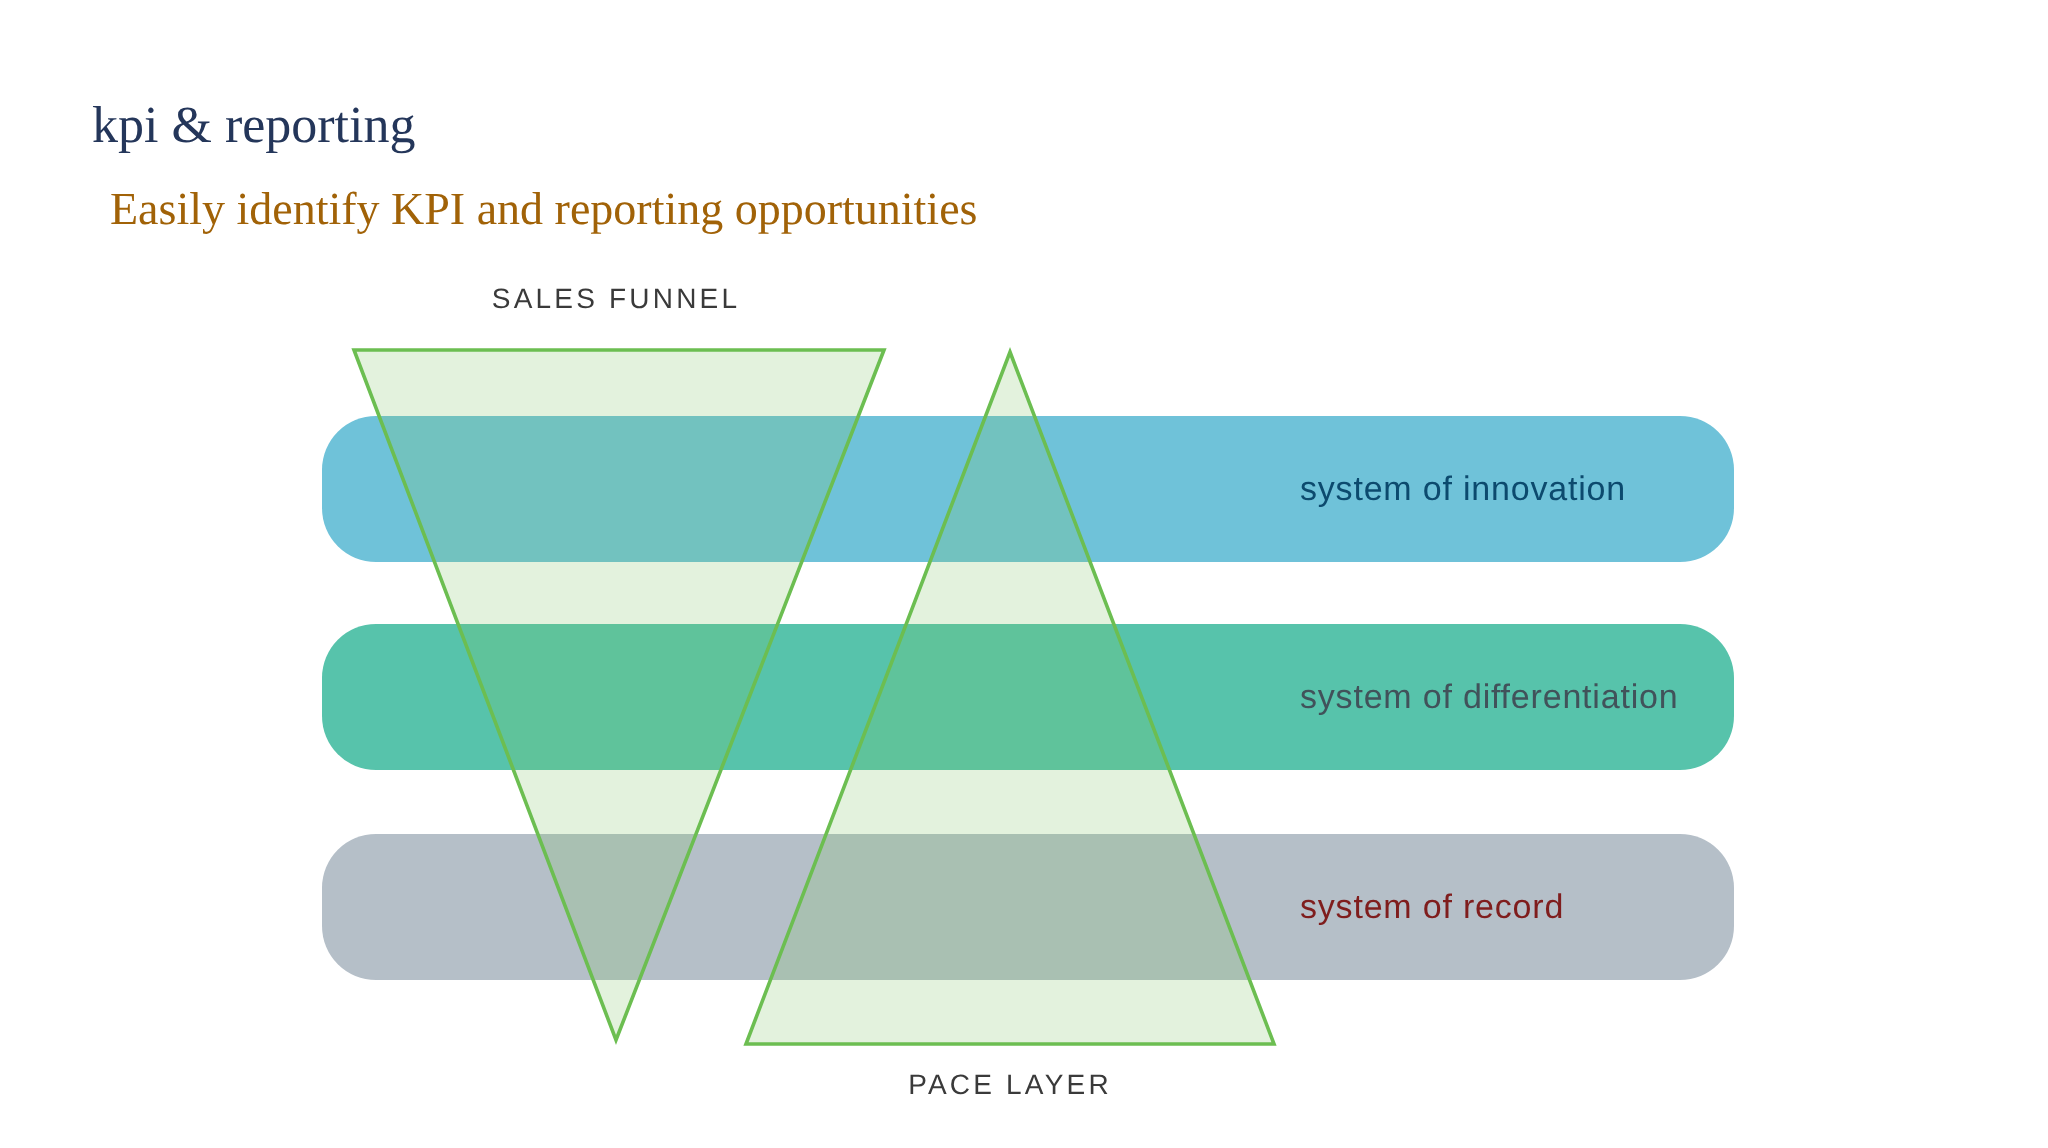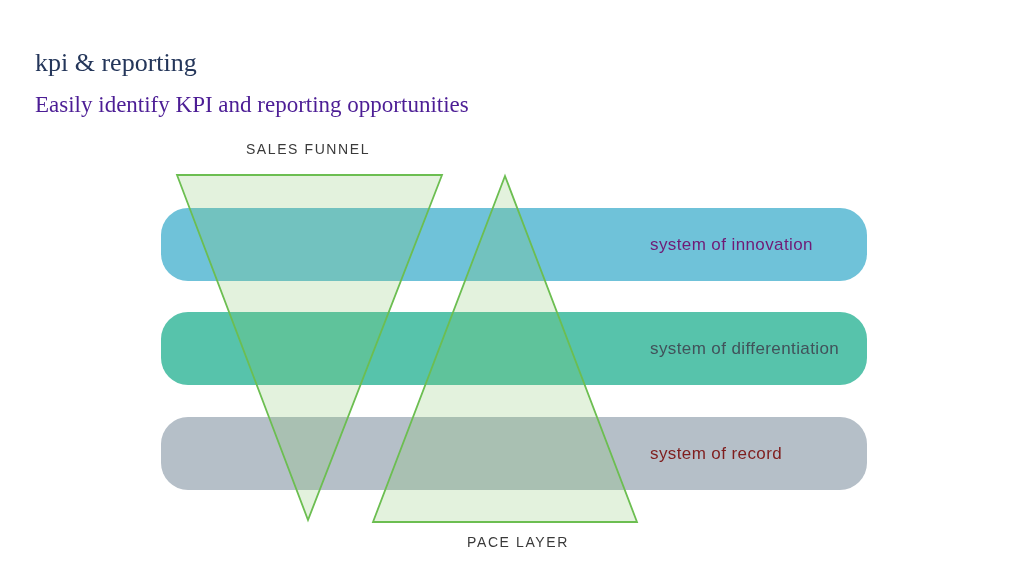--- a/index.html
+++ b/index.html
@@ -38,21 +38,21 @@
   .small-label {
     position: absolute;
     transform: translateX(-50%);
     font-size: 14px;
     font-weight: 400;
     letter-spacing: 1.6px;
     color: #3a3a3a;
     white-space: nowrap;
   }
   .sales-funnel-label { left: 308px; top: 141px; }
-  .pace-layer-label   { left: 518px; top: 534px; }
+  .pace-layer-label   { left: 505px; top: 534px; }
   .bar {
     position: absolute;
     left: 161px;
     width: 706px;
     height: 73px;
     border-radius: 27px;
   }
   .bar-innovation     { top: 208px; }
   .bar-differentiation{ top: 312px; text-align: right; }
   .bar-record         { top: 417px; }
@@ -73,28 +73,28 @@
     width: 1024px;
     height: 574px;
     pointer-events: none;
   }
 </style>
 </head>
 <body>
 
 <div class="slide">
 
-  <div class="title" style="color: rgb(36, 54, 90);">kpi &amp; reporting</div>
+  <div class="title" style="color: rgb(36, 54, 90); margin-left: 11px;">kpi &amp; reporting</div>
 
-  <div class="subtitle" style="color: #4c1d95;">Easily identify KPI and reporting opportunities</div>
+  <div class="subtitle" style="color: #a16207; margin-left: 20px;">Easily identify KPI and reporting opportunities</div>
 
   <div class="small-label sales-funnel-label" style="color: rgb(58, 58, 58);">SALES FUNNEL</div>
 
   <div class="bar bar-innovation" style="background: rgb(111, 194, 217);">
-    <span class="bar-label" style="color: #701a75;">system of innovation</span>
+    <span class="bar-label" style="color: #0c4a6e;">system of innovation</span>
   </div>
 
   <div class="bar bar-differentiation" style="background: rgb(87, 195, 171);">
     <span class="bar-label" style="color: rgb(65, 82, 90);">system of differentiation</span>
   </div>
 
   <div class="bar bar-record" style="background: rgb(181, 191, 200);">
     <span class="bar-label" style="color: #7f1d1d;">system of record</span>
   </div>
 

